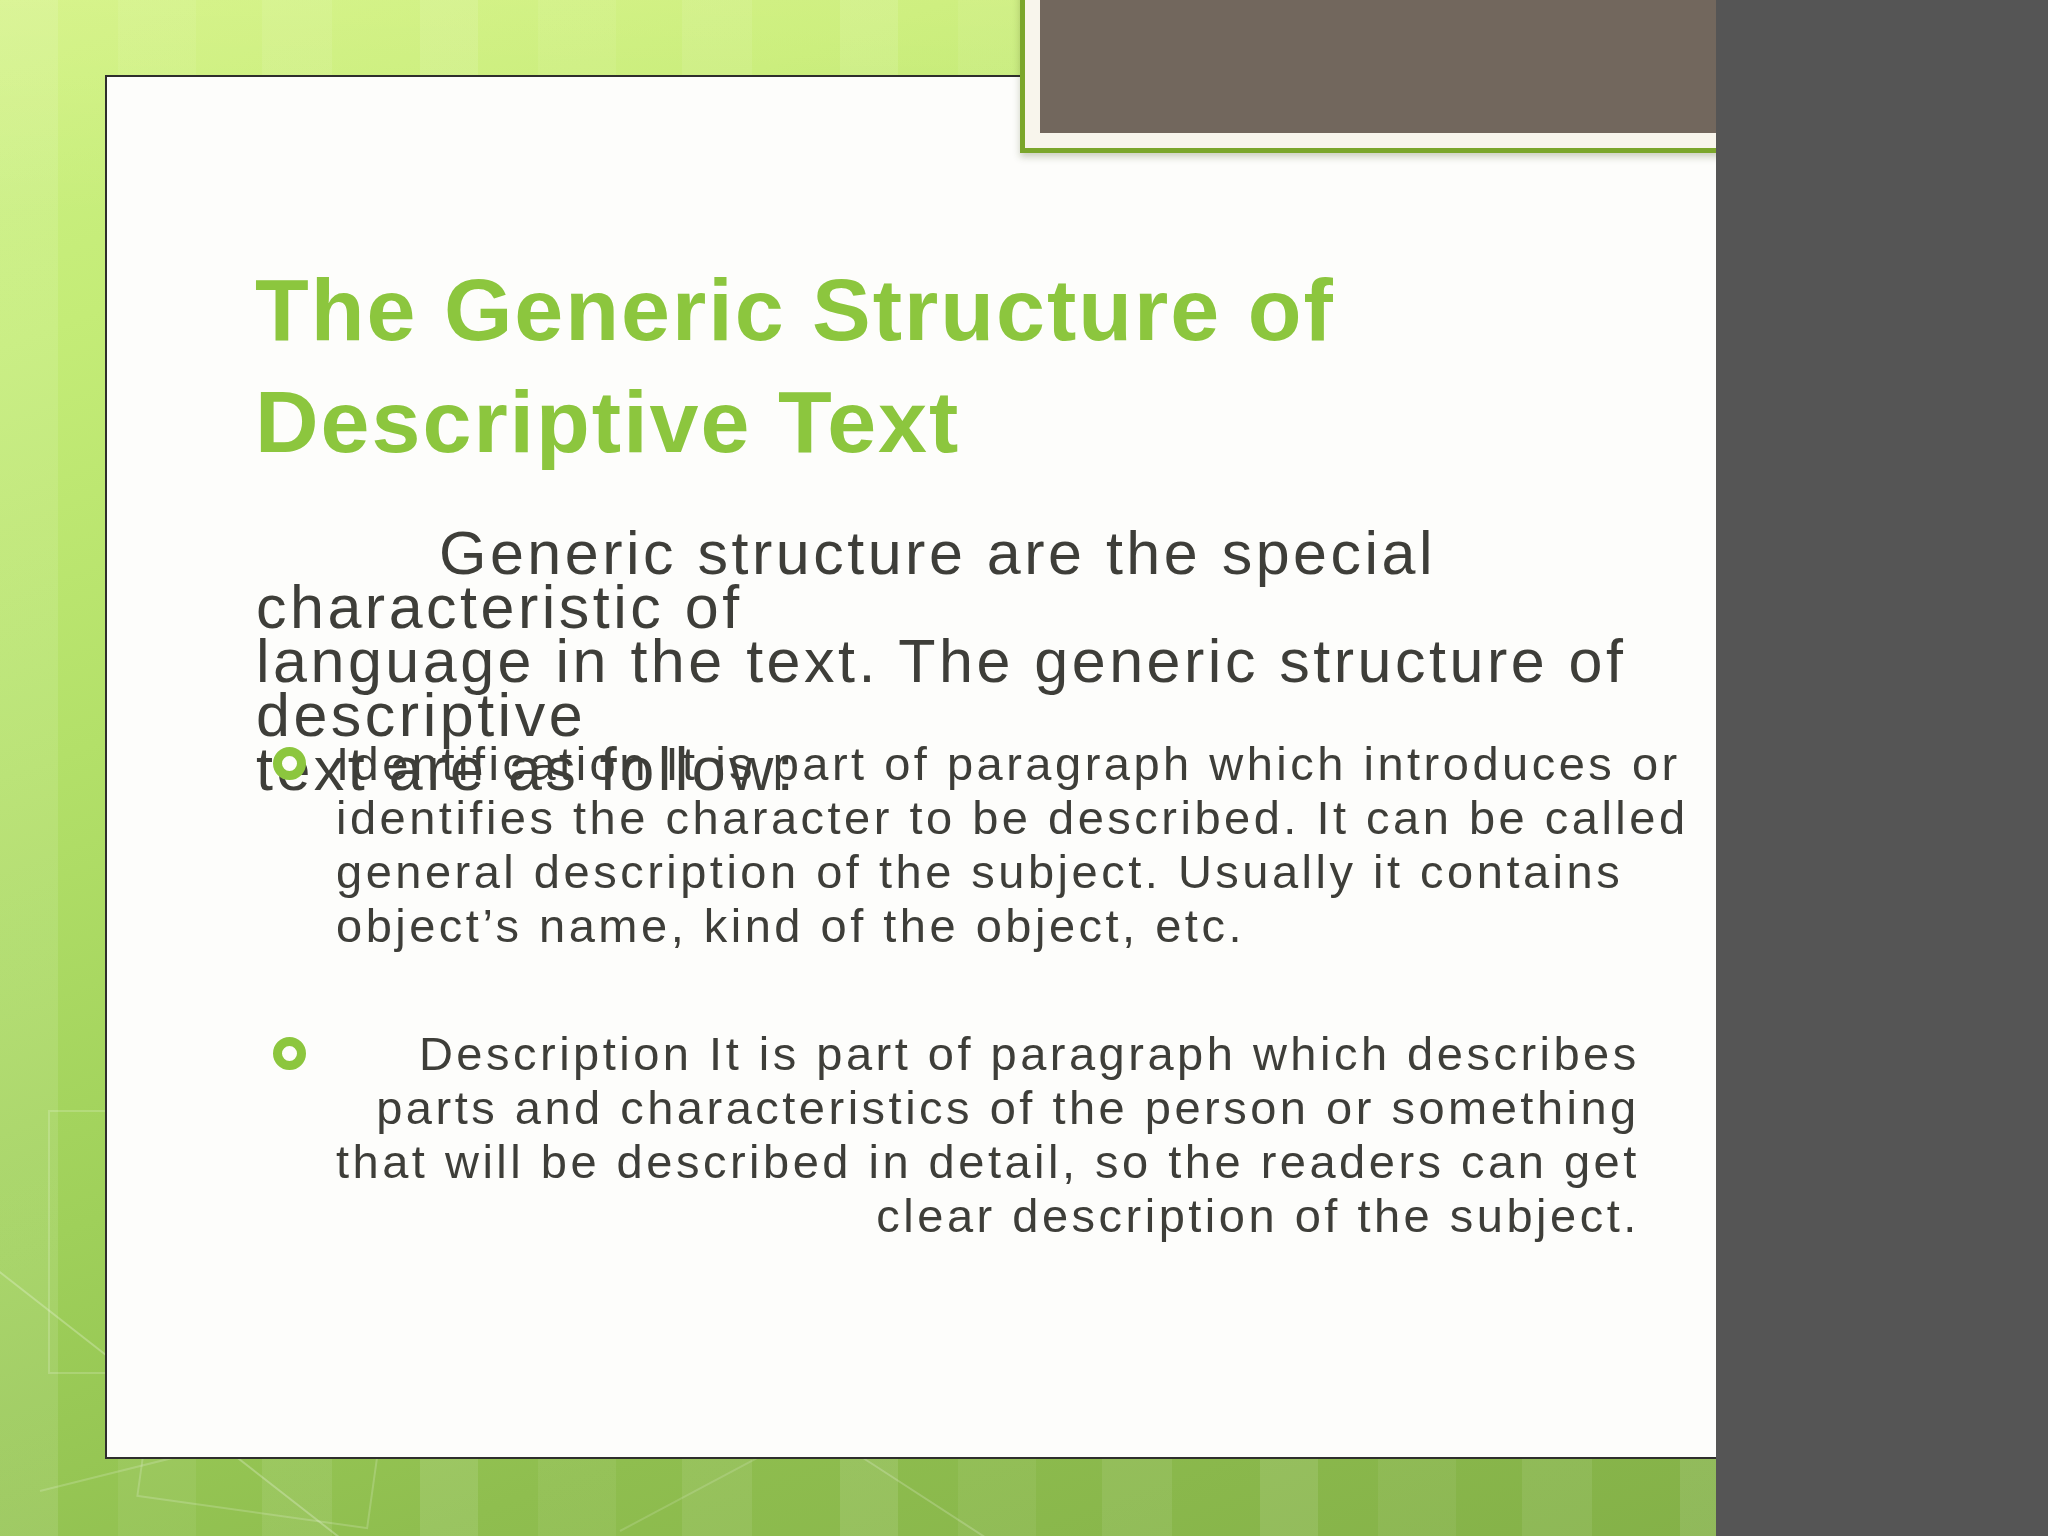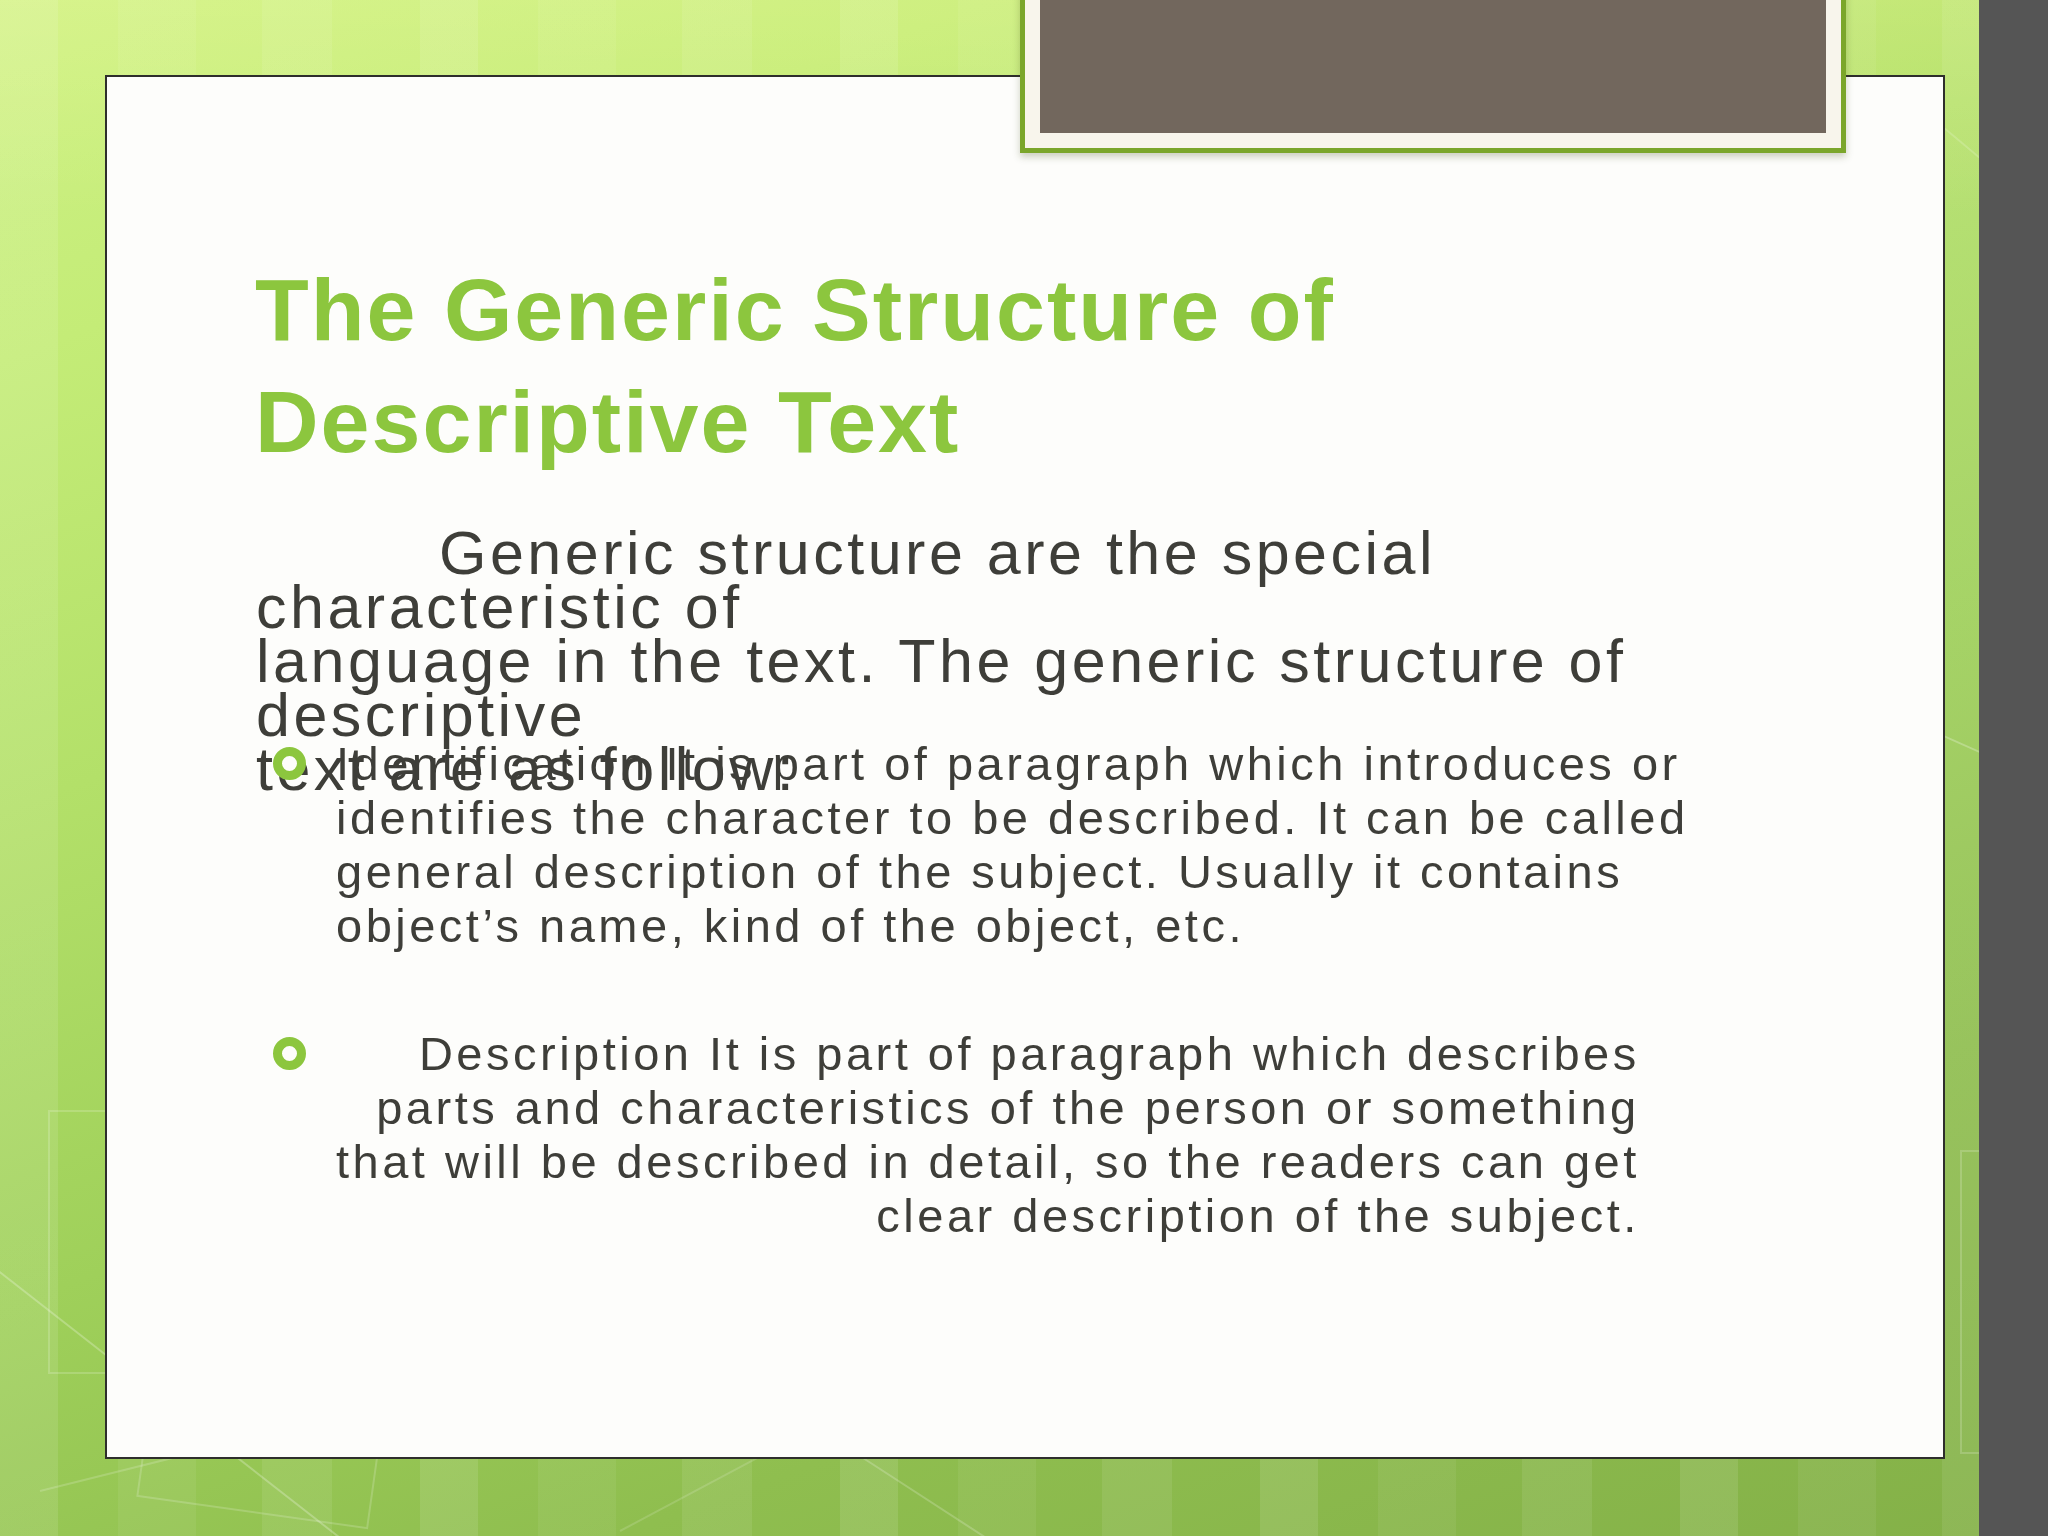--- a/index.html
+++ b/index.html
@@ -1,18 +1,18 @@
 <!DOCTYPE html>
 <html><head>
 <meta charset="utf-8">
 <style>
   html,body{margin:0;padding:0;background:#555;}
   .canvas{
     position:relative;
-    width:1979px;height:1536px;
+    width:1716px;height:1536px;
     overflow:hidden;
     font-family:"Liberation Sans",sans-serif;
   }
   
   .bg{
     position:absolute;inset:0;
     background:
       linear-gradient(to bottom, rgba(255,255,170,0.18), rgba(255,255,170,0) 14%),
       linear-gradient(160deg,#cef185 0%,#c4ec77 16%,#b3e069 36%,#9fd05a 58%,#8fbe4f 78%,#84b148 100%);
   }

